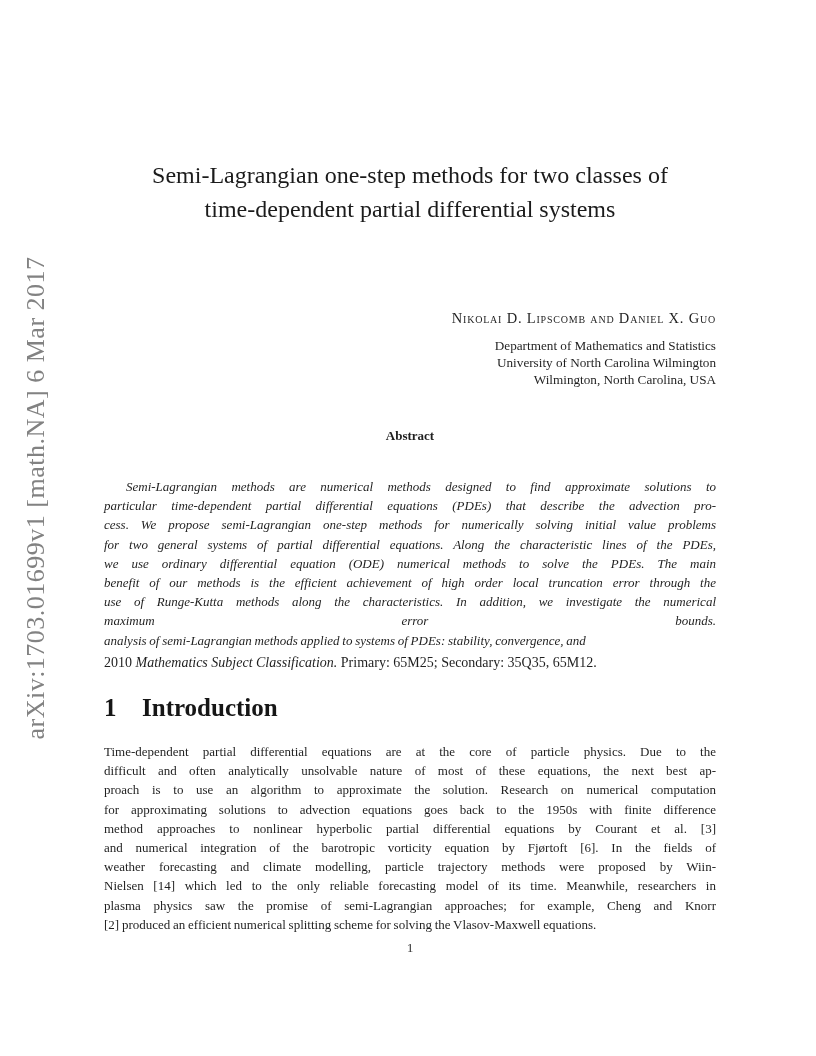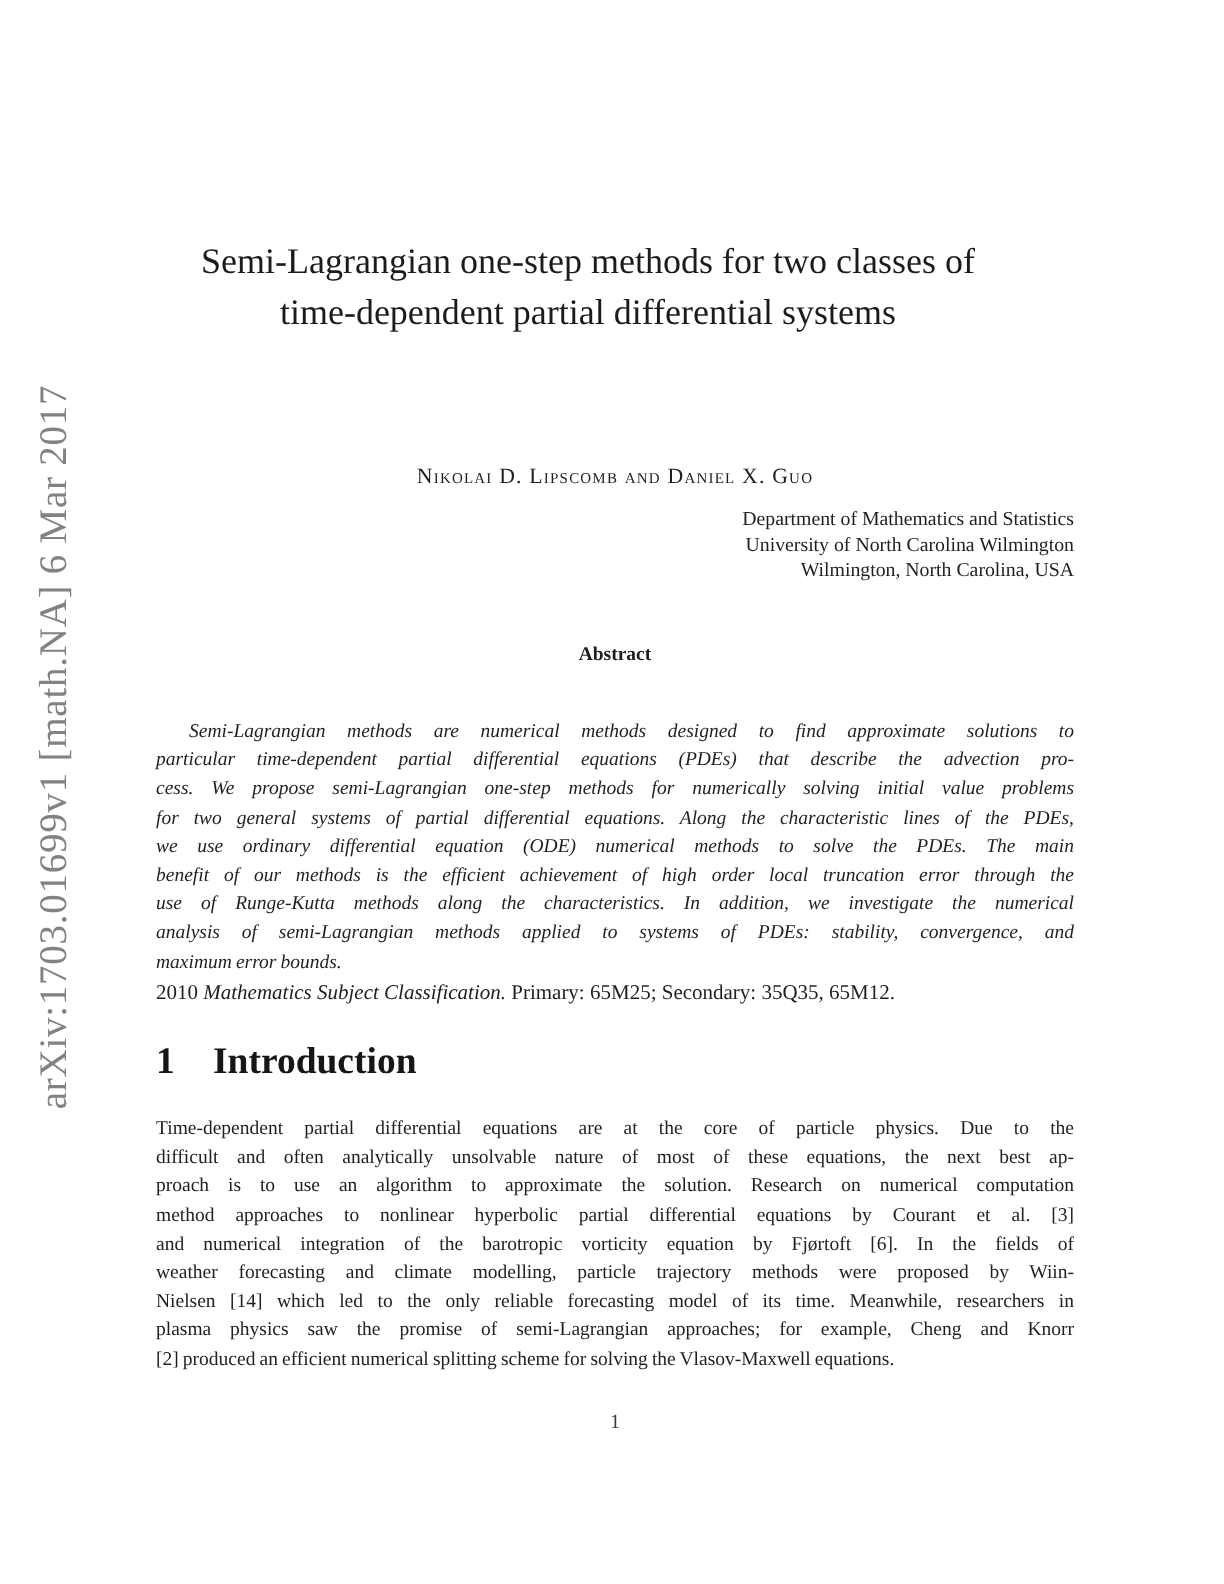--- a/index.html
+++ b/index.html
@@ -17,31 +17,31 @@
     top: 498px; left: 36px;
     transform: translate(-50%, -50%) rotate(-90deg);
     white-space: nowrap;
     font-size: 26px;
     color: #828282;
     letter-spacing: 0.5px;
   }
 
   .paper-title {
     position: absolute;
-    top: 158px; left: 86px; width: 612px;
+    top: 158px; left: 104px; width: 612px;
     text-align: center;
     font-size: 24px;
     line-height: 34px;
     color: #1b1b1b;
   }
 
   .authors-line {
     position: absolute;
     top: 310px; left: 104px; width: 612px;
-    text-align: center;
+    text-align: right;
     font-variant: small-caps;
     font-size: 14.5px;
     letter-spacing: 0.8px;
   }
 
   .affiliation {
     position: absolute;
     top: 337px; left: 104px; width: 612px;
     text-align: right;
     font-size: 13.2px;
@@ -118,36 +118,37 @@
   <div class="abstract-heading">Abstract</div>
 
   <div class="abstract-body jlines indent-first">
       <div>Semi-Lagrangian methods are numerical methods designed to find approximate solutions to</div>
       <div>particular time-dependent partial differential equations (PDEs) that describe the advection pro-</div>
       <div>cess. We propose semi-Lagrangian one-step methods for numerically solving initial value problems</div>
       <div>for two general systems of partial differential equations. Along the characteristic lines of the PDEs,</div>
       <div>we use ordinary differential equation (ODE) numerical methods to solve the PDEs. The main</div>
       <div>benefit of our methods is the efficient achievement of high order local truncation error through the</div>
       <div>use of Runge-Kutta methods along the characteristics. In addition, we investigate the numerical</div>
+      <div>maximum error bounds.</div>
       <div>analysis of semi-Lagrangian methods applied to systems of PDEs: stability, convergence, and</div>
-      <div>maximum error bounds.</div>
     </div>
 
   <div class="msc-line">
     <span>2010 </span><span class="it">Mathematics Subject Classification.</span><span> Primary: 65M25; Secondary: 35Q35, 65M12.</span>
   </div>
 
   <div class="section-heading">
     <span class="sec-num">1</span><span>Introduction</span>
   </div>
 
   <div class="intro-body jlines">
       <div>Time-dependent partial differential equations are at the core of particle physics. Due to the</div>
       <div>difficult and often analytically unsolvable nature of most of these equations, the next best ap-</div>
       <div>proach is to use an algorithm to approximate the solution. Research on numerical computation</div>
+      <div>for approximating solutions to advection equations goes back to the 1950s with finite difference</div>
       <div>method approaches to nonlinear hyperbolic partial differential equations by Courant et al. [3]</div>
       <div>and numerical integration of the barotropic vorticity equation by Fjørtoft [6]. In the fields of</div>
       <div>weather forecasting and climate modelling, particle trajectory methods were proposed by Wiin-</div>
       <div>Nielsen [14] which led to the only reliable forecasting model of its time. Meanwhile, researchers in</div>
       <div>plasma physics saw the promise of semi-Lagrangian approaches; for example, Cheng and Knorr</div>
       <div>[2] produced an efficient numerical splitting scheme for solving the Vlasov-Maxwell equations.</div>
     </div>
 
   <div class="page-number">1</div>
 

